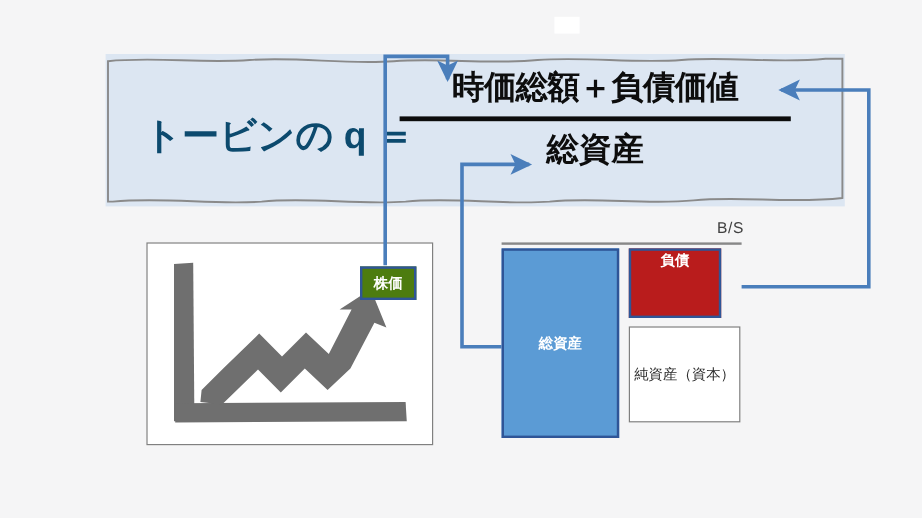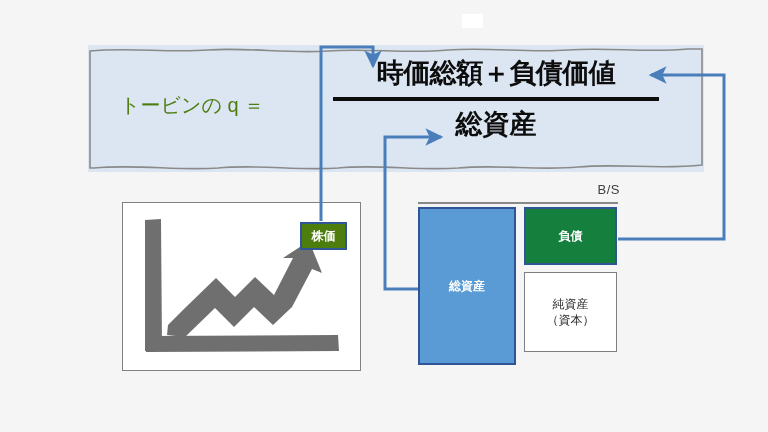--- a/index.html
+++ b/index.html
@@ -46,23 +46,23 @@
     left: 0;
     top: 0;
     width: 100%;
     height: 100%;
     pointer-events: none;
   }
   .lhs {
     position: absolute;
     left: 32px;
     top: 47px;
-    font-size: 20px;
-    font-weight: normal;
-    color: #4d7c0f;
+    font-size: 31px;
+    font-weight: bold;
+    color: #0c4a6e;
     letter-spacing: 0px;
     white-space: nowrap;
   }
   .fraction {
     position: absolute;
     left: 243px;
     top: 10px;
     width: 330px;
     text-align: center;
   }
@@ -161,46 +161,45 @@
     font-size: 12px;
     font-weight: bold;
     display: flex;
     align-items: center;
     justify-content: center;
   }
   .bs-liab {
     position: absolute;
     left: 108px;
     top: 25px;
-    width: 93px;
+    width: 77px;
     height: 58px;
-    background: #15803d;
+    background: #b91c1c;
     border: 2px solid #2f5597;
     box-sizing: border-box;
     color: #ffffff;
     font-size: 12px;
     font-weight: bold;
     display: flex;
-    align-items: center;
     justify-content: center;
   }
   .bs-equity {
     position: absolute;
     left: 108px;
     top: 90px;
     width: 93px;
     height: 80px;
     background: #ffffff;
     border: 1.5px solid #7f7f7f;
     box-sizing: border-box;
     color: #2b2b2b;
     font-size: 12px;
     line-height: 1.35;
     display: flex;
-    flex-direction: column;
+    flex-direction: row;
     align-items: center;
     justify-content: center;
     text-align: right;
   }
 
   
   .artifact {
     position: absolute;
     left: 462px;
     top: 14px;

